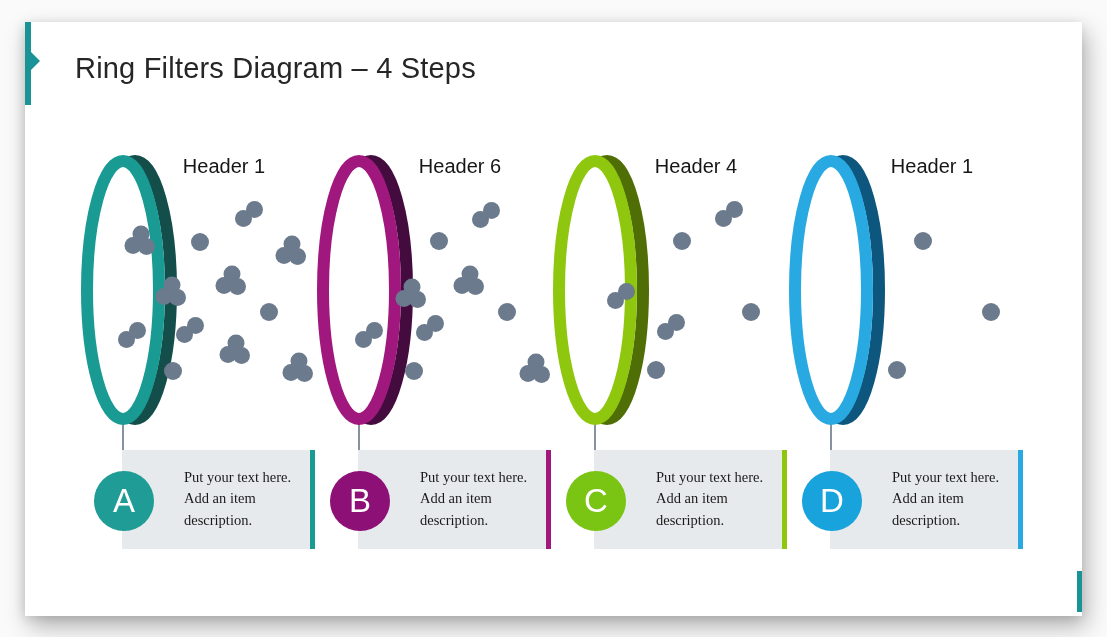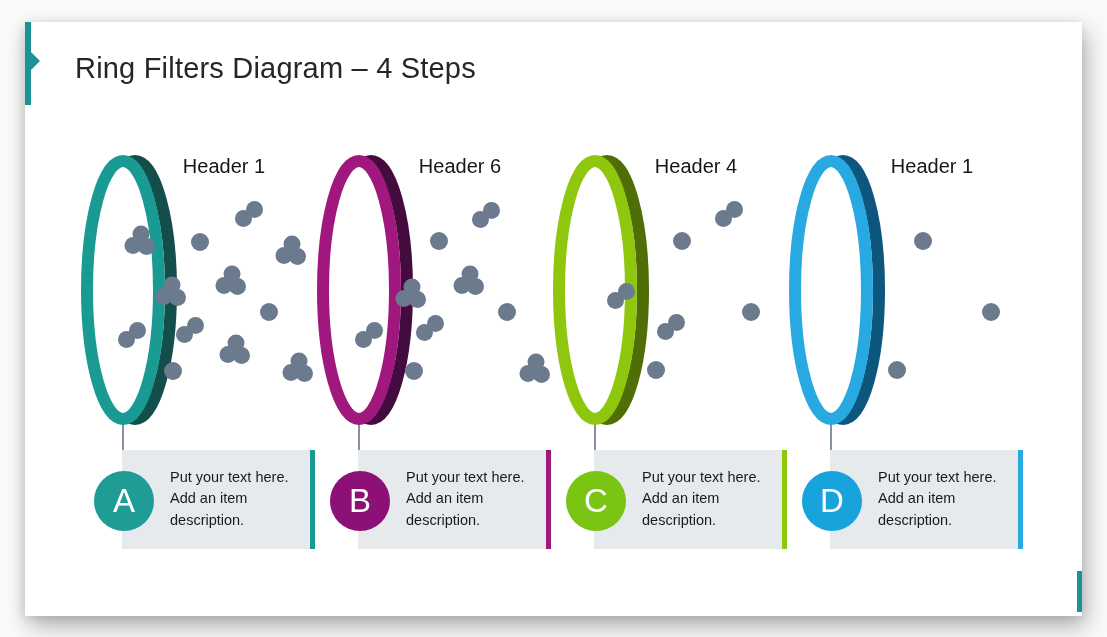--- a/index.html
+++ b/index.html
@@ -60,26 +60,27 @@
     white-space: nowrap;
   }
   .step-card {
     position: absolute;
     top: 428px;
     width: 193px; height: 99px;
     background: #e7eaec;
   }
   .step-card-text {
     position: absolute;
-    left: 48px; right: 12px;
+    left: 62px; right: 12px;
     top: 50%;
     transform: translateY(-50%);
     font-size: 14.5px;
     line-height: 1.5;
     color: #1a1a1a;
+    font-family: Liberation Serif, serif;
   }
   .step-card-bar {
     position: absolute;
     right: 0; top: 0;
     width: 5px; height: 100%;
   }
   .step-circle {
     position: absolute;
     top: 449px;
     width: 60px; height: 60px;

